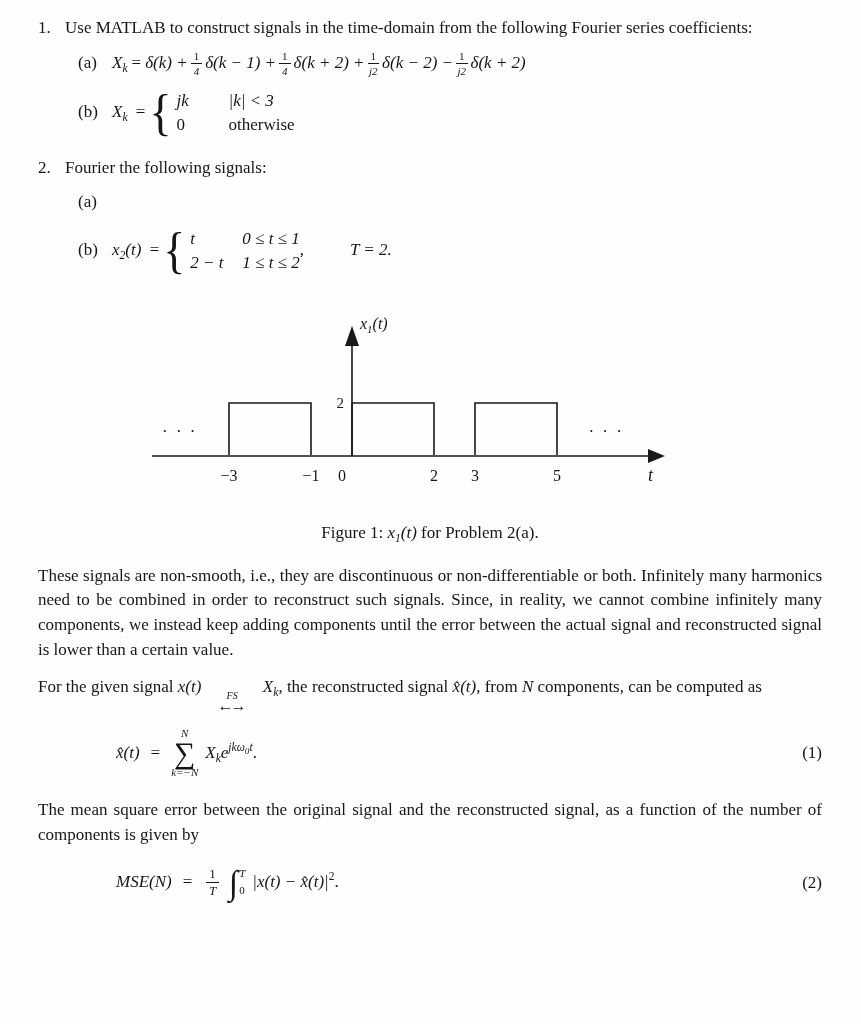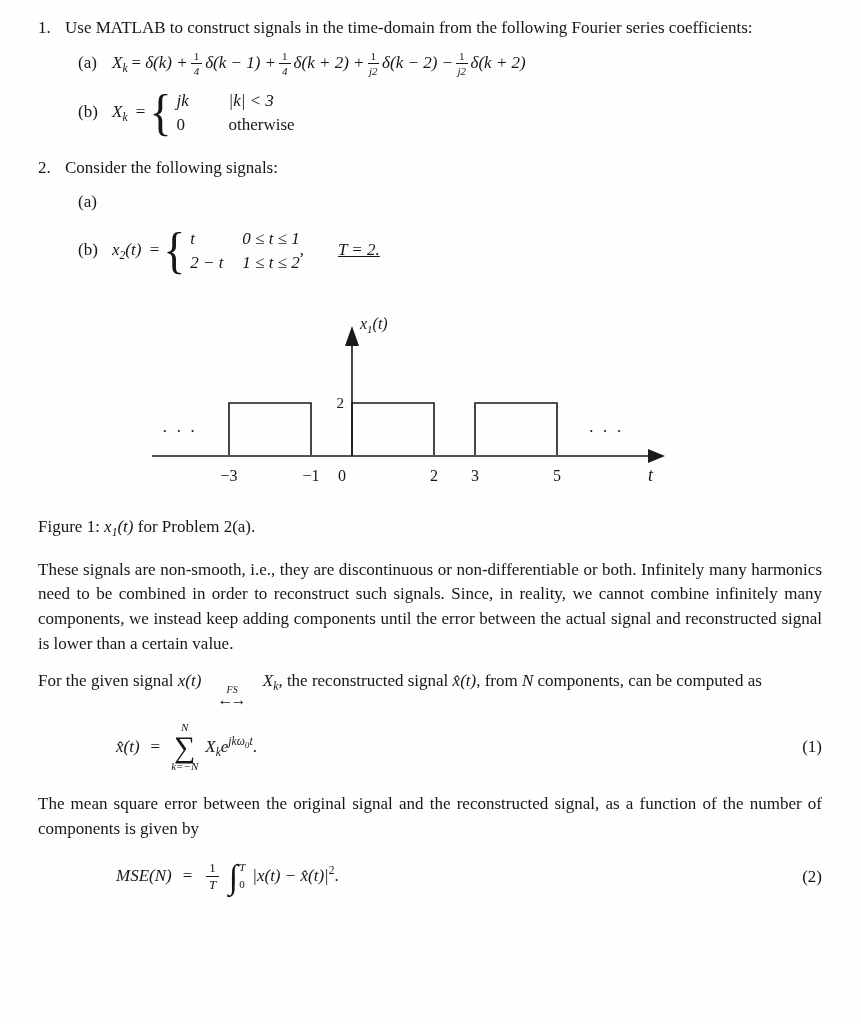--- a/index.html
+++ b/index.html
@@ -31,36 +31,36 @@
   .frac .fden { font-size: 11px; padding-top: 1px; }
   .frac-lg .fnum, .frac-lg .fden { font-size: 13px; }
 
   .cases { display: inline-flex; align-items: center; }
   .cases-brace { font-size: 46px; line-height: 0.85; font-weight: 400;
                  margin-right: 5px; transform: scaleY(1.08); }
   .cases-rows { display: inline-flex; flex-direction: column; gap: 3px; }
   .case-row { display: flex; line-height: 1.25; }
   .case-val { min-width: 52px; }
 
-  .note-gap { margin-left: 34px; text-decoration: underline; }
+  .note-gap { margin-left: 46px; }
 
   .fig-wrap { margin: 32px 0 6px; }
   .fig-plot { position: relative; width: 520px; height: 175px; margin-left: 112px; }
   #fig-labels { position: absolute; left: 0; top: 0; width: 100%; height: 100%; }
   #fig-labels > div { position: absolute; }
   .fig-tick { width: 28px; text-align: center; font-size: 16px; }
   .fig-yval { width: 18px; text-align: right; font-size: 15px; }
   .fig-ellipsis { width: 50px; text-align: center; font-size: 17px; letter-spacing: 2px; }
   .fig-ylabel { position: absolute; left: 210px; top: -6px; font-size: 16px; }
   .fig-xlabel { position: absolute; left: 498px; top: 144px; font-size: 18px; }
   .fl { stroke: #1a1a1a; stroke-width: 1.6; }
   .fa { fill: #1a1a1a; }
   .fp { stroke: #1a1a1a; stroke-width: 1.6; fill: none; }
 
-  .caption { margin: 22px 0 18px; }
+  .caption { text-align: center; margin: 28px 0 18px; }
 
   .para { margin: 0 0 13px; text-align: justify; }
 
   .fs-arrow { display: inline-flex; flex-direction: column; align-items: center;
               vertical-align: -7px; line-height: 0.75; margin: 0 12px; }
   .fs-label { font-size: 10px; font-style: italic; }
   .fs-glyph { font-size: 16px; letter-spacing: -3px; padding-right: 3px; }
 
   .equation { position: relative; margin: 16px 0 20px; }
   .eq-body { margin-left: 78px; display: flex; align-items: center; gap: 7px; }
@@ -130,21 +130,21 @@
               </span>
           </span>
         </span>
       </div>
     </div>
   </div>
 
   <div class="list-item">
     <div class="list-num">2.</div>
     <div class="item-body">
-      <p class="item-text">Consider the following signals:</p>
+      <p class="item-text">Fourier the following signals:</p>
 
       <div class="subitem">
         <span class="sublabel">(a)</span>
       </div>
 
       <div class="subitem">
         <span class="sublabel">(b)</span>
         <span class="matom"><span class="mi">x</span><sub class="mi">2</sub><span class="mi">(t)</span> <span class="op">=</span></span>
         <span class="cases">
           <span class="cases-brace">{</span>

